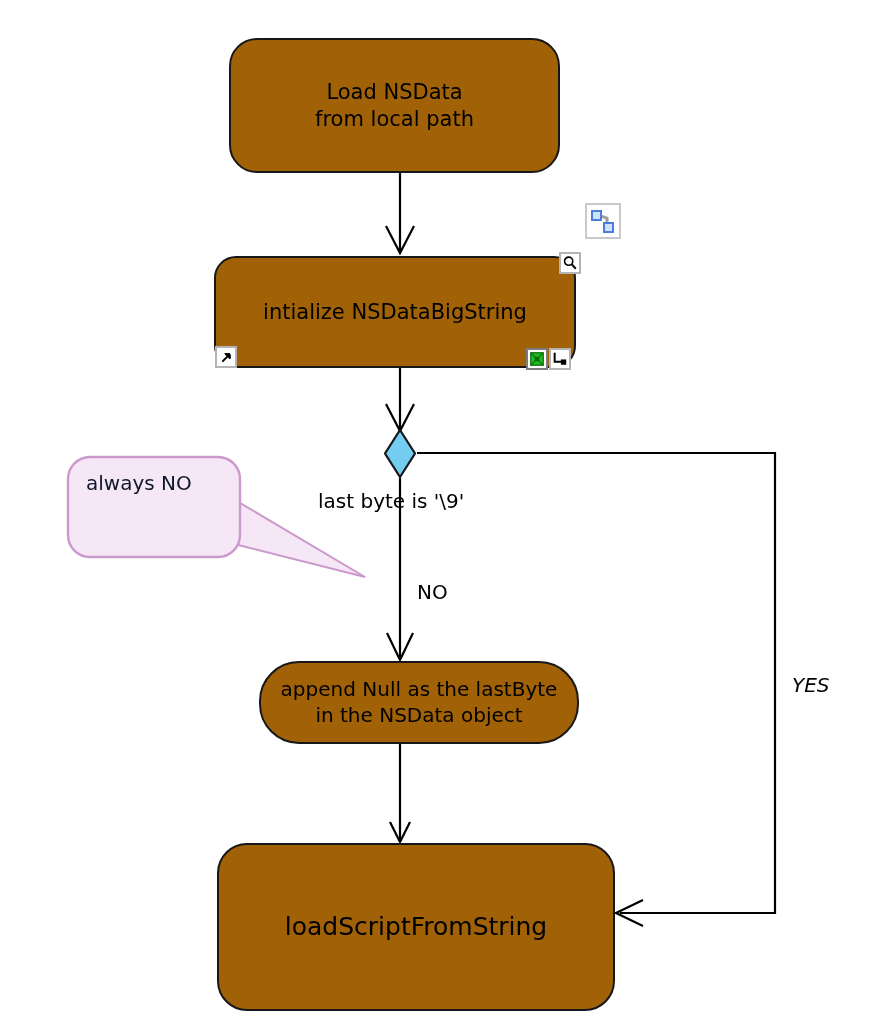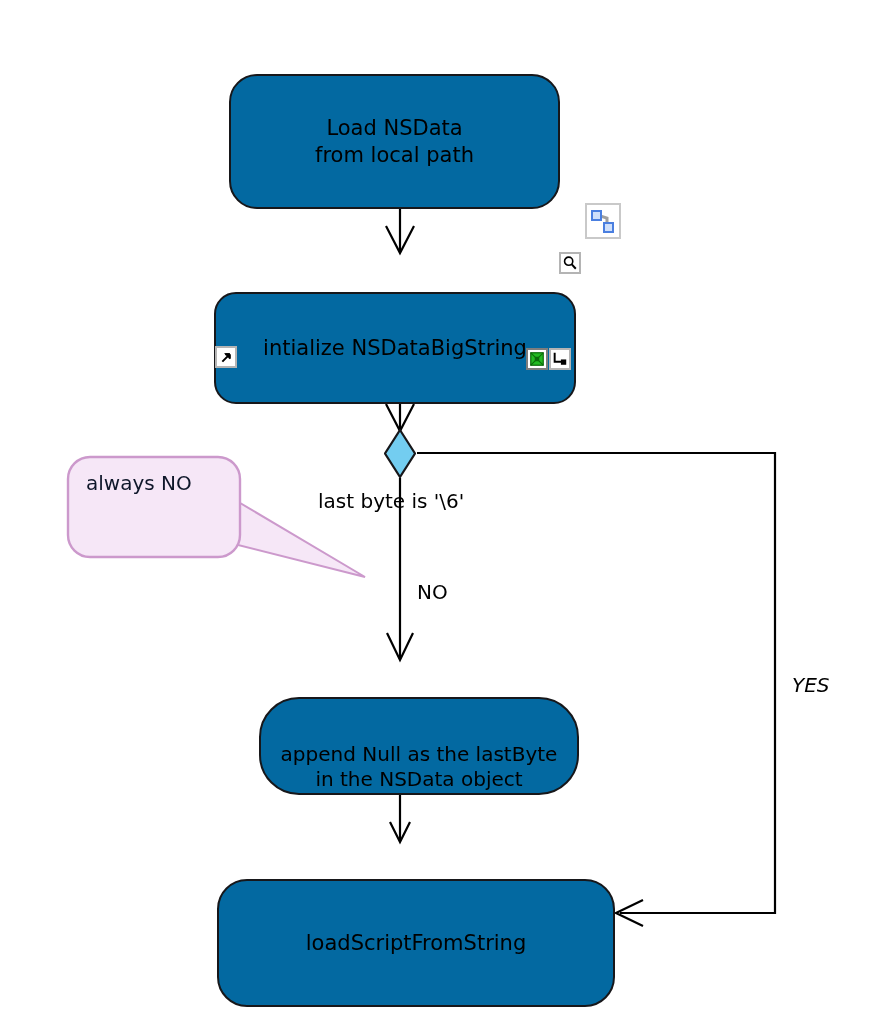--- a/index.html
+++ b/index.html
@@ -26,41 +26,40 @@
     left: 0;
     top: 0;
     width: 894px;
     height: 1024px;
   }
 
   
   .node {
     position: absolute;
     box-sizing: border-box;
-    background: #0369a1;
+    background: #a16207;
     border: 2px solid #17171a;
     border-radius: 30px;
     display: flex;
     align-items: center;
     justify-content: center;
     text-align: center;
     color: #000000;
     line-height: 1.28;
     z-index: 3;
-    margin-top: 36px;
   }
   .node-label {
     white-space: pre-line;
     padding: 0 10px;
   }
 
   #node-load       { left: 229px; top: 38px;  width: 331px; height: 135px; font-size: 21px; border-radius: 28px; }
   #node-init       { left: 214px; top: 256px; width: 362px; height: 112px; font-size: 21px; border-radius: 22px; }
-  #node-append     { left: 259px; top: 661px; width: 320px; height: 98px;  font-size: 20px; border-radius: 40px; align-items: flex-end; }
-  #node-loadscript { left: 217px; top: 843px; width: 398px; height: 128px; font-size: 21px; border-radius: 30px; }
+  #node-append     { left: 259px; top: 661px; width: 320px; height: 83px;  font-size: 20px; border-radius: 40px; }
+  #node-loadscript { left: 217px; top: 843px; width: 398px; height: 168px; font-size: 25px; border-radius: 30px; }
 
   
   #node-decision {
     position: absolute;
     left: 384px;
     top: 429px;
     width: 32px;
     height: 49px;
     z-index: 3;
   }
@@ -183,21 +182,21 @@
   </div>
 
   <div class="node" id="node-loadscript">
     <span class="node-label">loadScriptFromString</span>
   </div>
 
   <svg id="node-decision" viewBox="0 0 32 49" xmlns="http://www.w3.org/2000/svg">
     <polygon points="16,1 31,24.5 16,48 1,24.5" fill="#73cdf0" stroke="#17171a" stroke-width="2.2"></polygon>
   </svg>
 
-  <div class="edge-label" id="label-condition">last byte is '\6'</div>
+  <div class="edge-label" id="label-condition">last byte is '\9'</div>
   <div class="edge-label" id="label-no">NO</div>
   <div class="edge-label" id="label-yes">YES</div>
 
   <div class="badge" id="badge-zoom">
     <svg viewBox="0 0 18 18" width="16" height="16" xmlns="http://www.w3.org/2000/svg">
       <circle cx="7.5" cy="7" r="4.6" fill="#ffffff" stroke="#000000" stroke-width="1.8"></circle>
       <line x1="11" y1="10.5" x2="15.5" y2="15.5" stroke="#000000" stroke-width="2.2"></line>
     </svg>
   </div>
 

